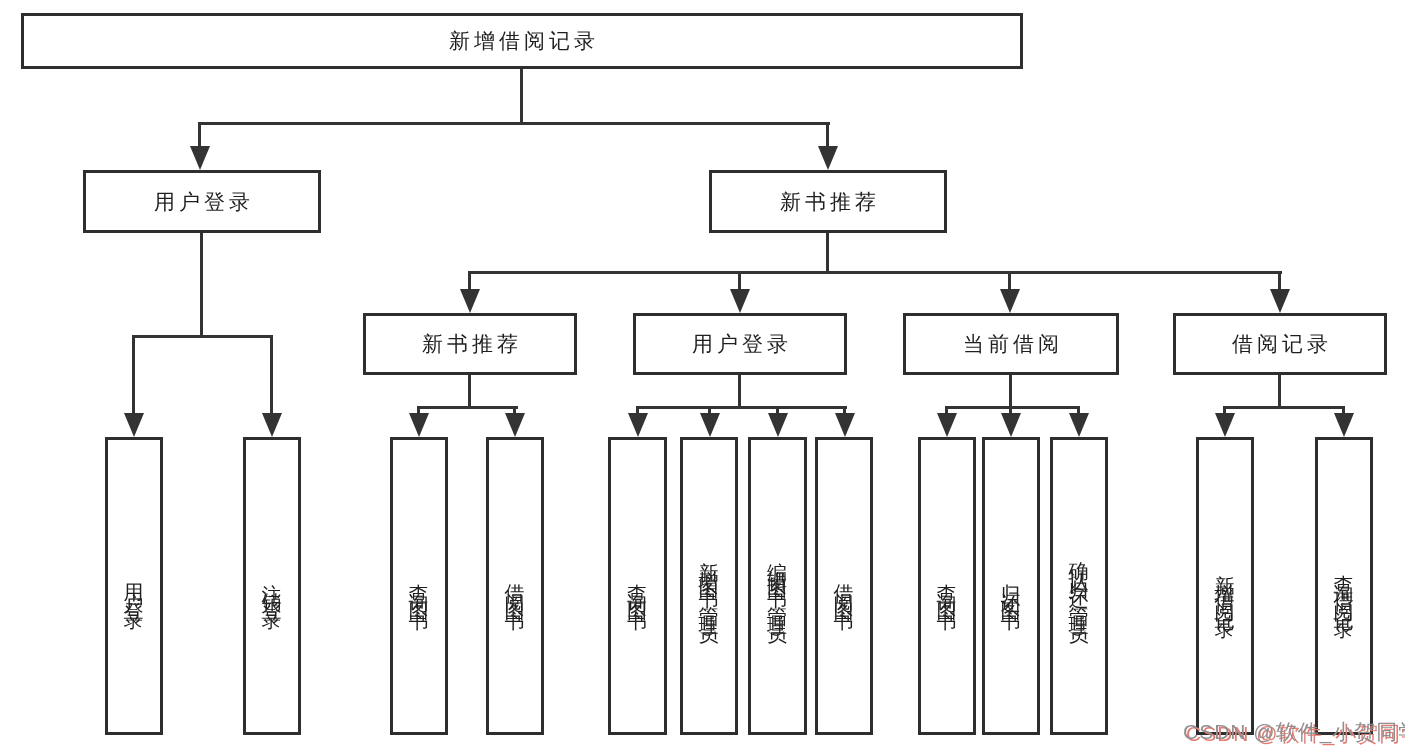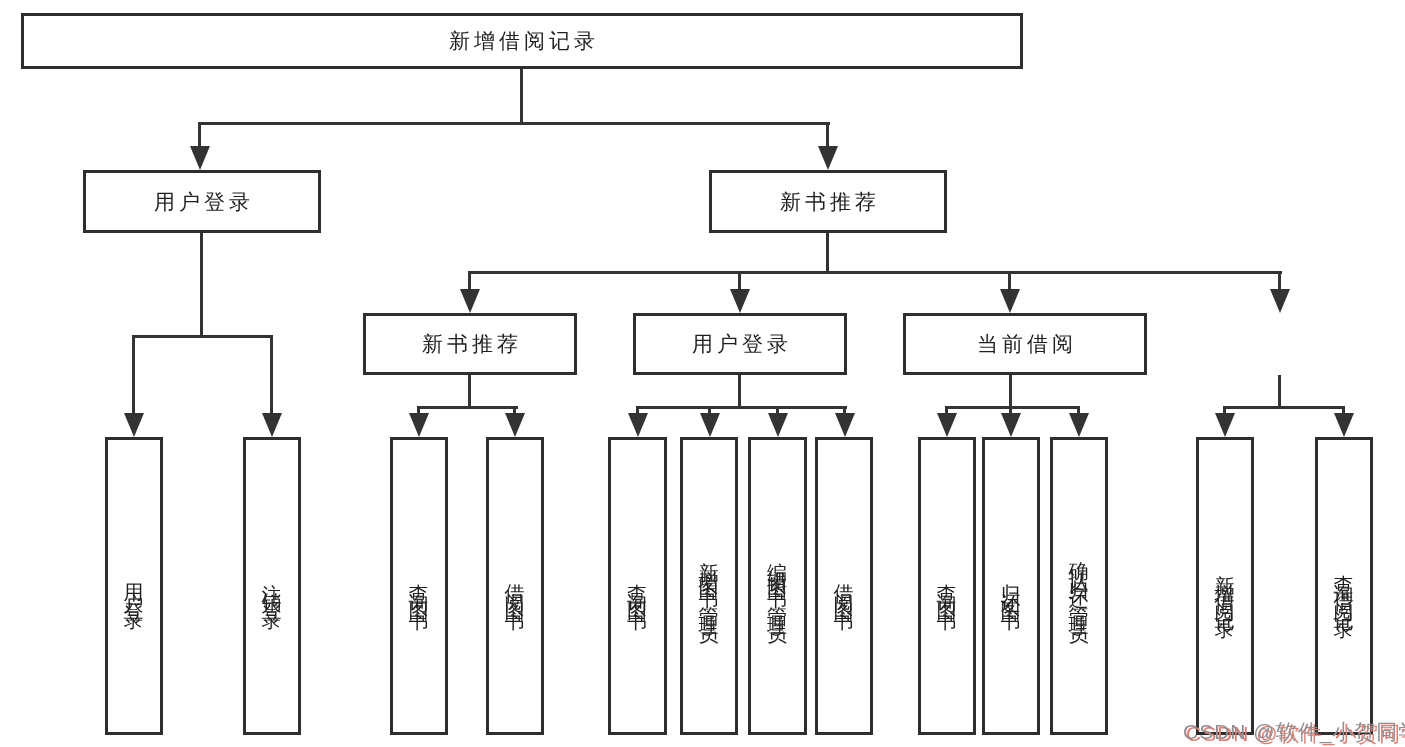--- a/index.html
+++ b/index.html
@@ -74,22 +74,25 @@
   <div class="box" style="left:709px;top:170px;width:238px;height:63px">
     <span>新书推荐</span>
   </div>
 
   <div class="box" style="left:363px;top:313px;width:214px;height:62px">
     <span>新书推荐</span>
   </div>
   <div class="box" style="left:633px;top:313px;width:214px;height:62px">
     <span>用户登录</span>
   </div>
-  <div class="box" style="left:903px;top:313px;width:244px;height:62px">
+  <div class="box" style="left:903px;top:313px;width:216px;height:62px">
     <span>当前借阅</span>
+  </div>
+  <div class="box" style="left:1173px;top:313px;width:214px;height:62px">
+    <span>借阅记录</span>
   </div>
 
   <div class="vbox" style="left:105px;top:437px;width:58px;height:298px">
     <span>用户登录</span>
   </div>
   <div class="vbox" style="left:243px;top:437px;width:58px;height:298px">
     <span>注销登录</span>
   </div>
 
   <div class="vbox" style="left:390px;top:437px;width:58px;height:298px">

